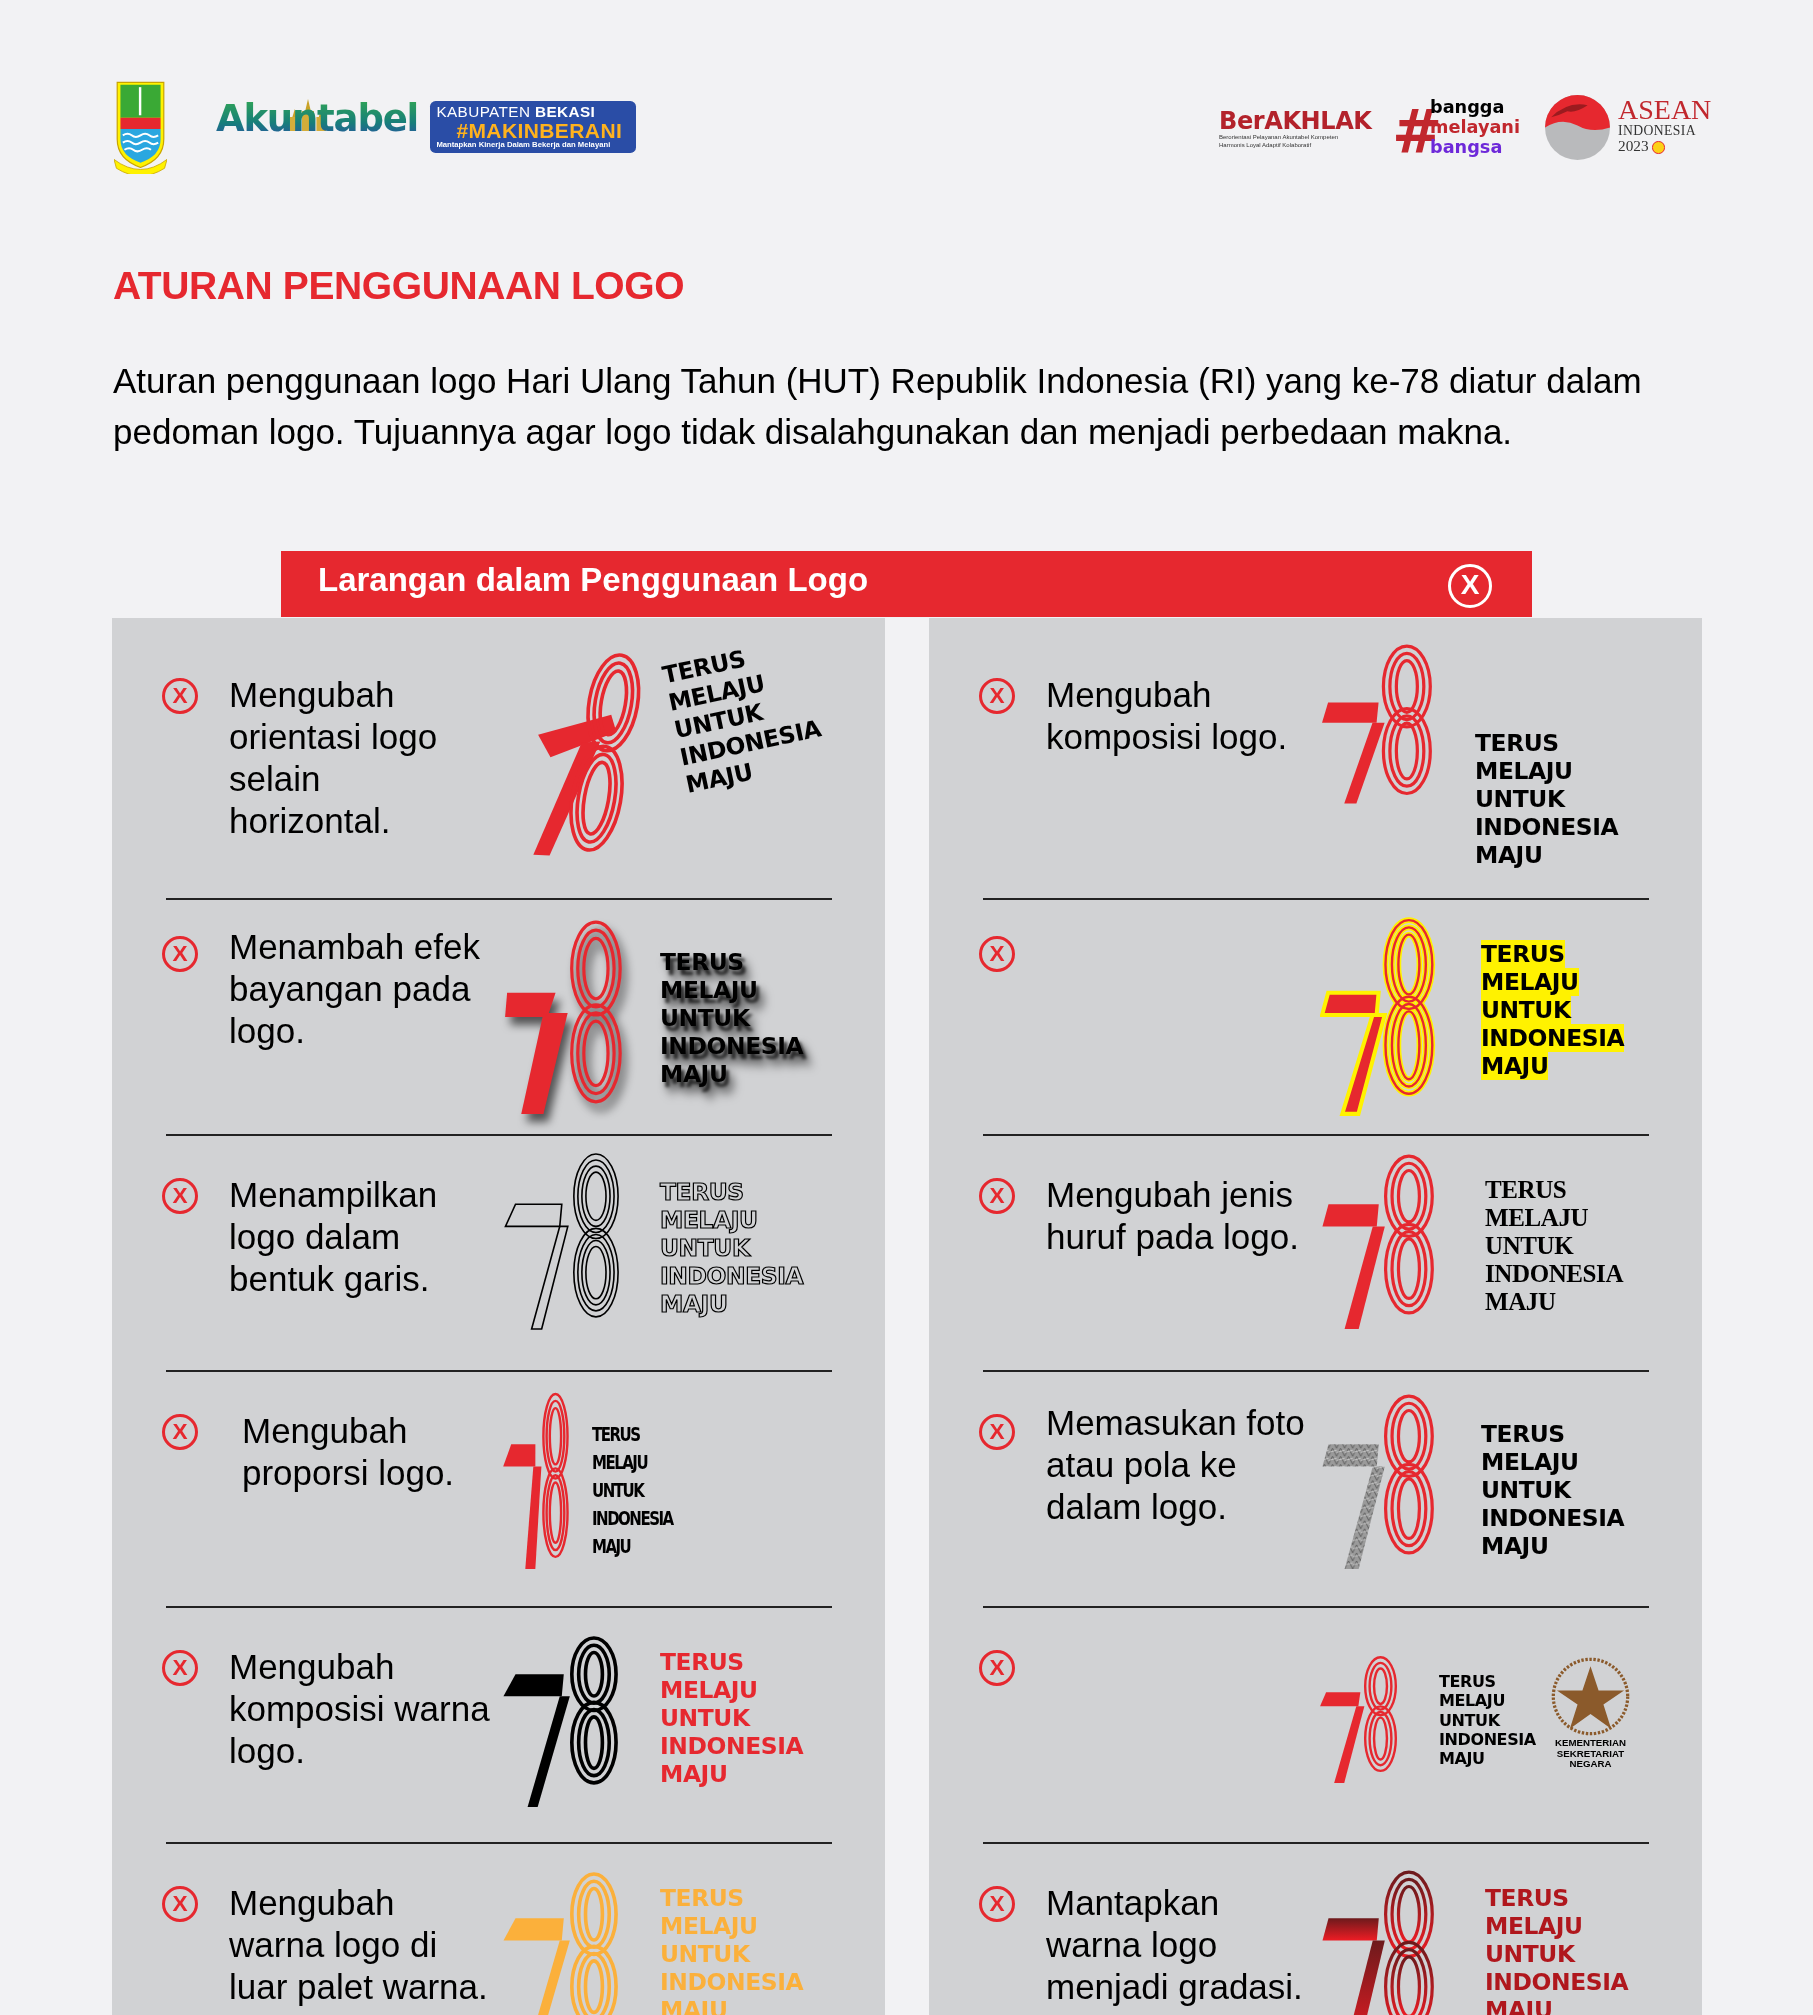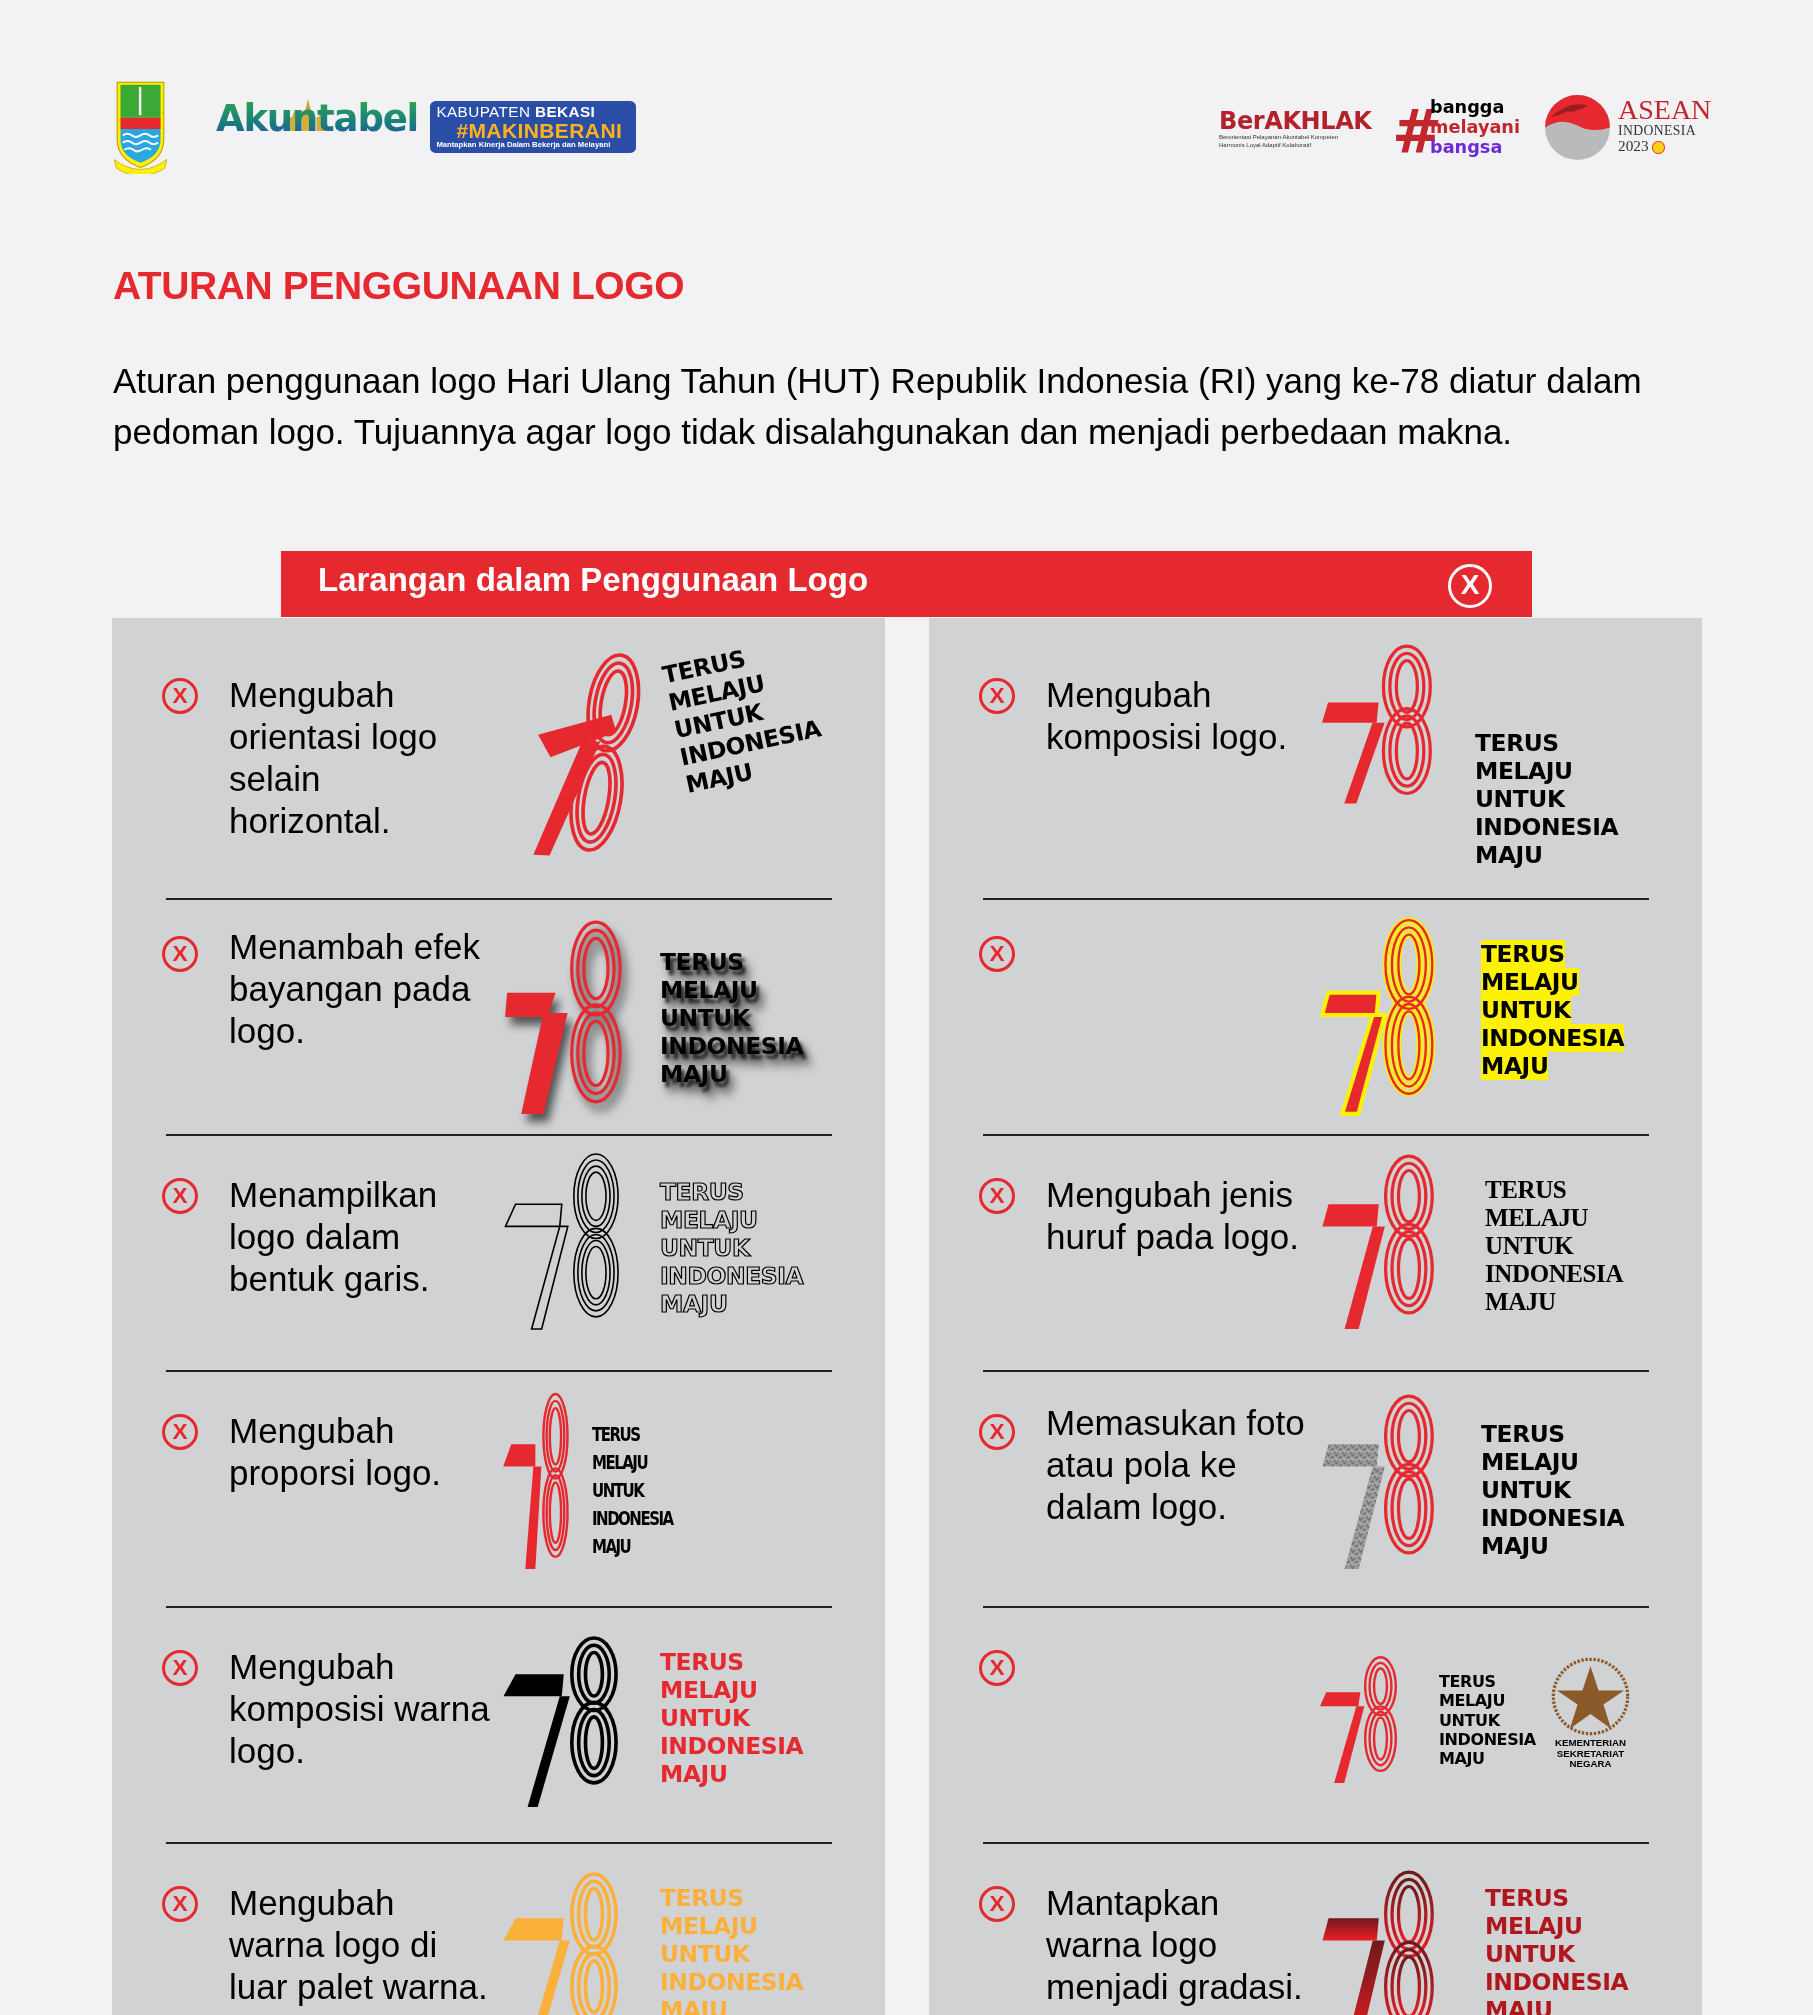--- a/index.html
+++ b/index.html
@@ -189,21 +189,21 @@
           <div>UNTUK</div>
           <div>INDONESIA</div>
           <div>MAJU</div>
       </div>
     </div>
   </div>
   <div class="sep" style="top:752px;"></div>
 
   <div class="row" style="top:754px;height:234px;">
     <div class="xicon" style="top:42px;">X</div>
-    <div class="rtext" style="top:38px;">Mengubah proporsi logo.</div>
+    <div class="rtext" style="top:38px;margin-left:13px;">Mengubah proporsi logo.</div>
     <div class="logo" style="top:20px;height:185px;">
       <svg width="121" height="185" viewBox="0 0 300 460">
         <polygon points="20,130 80,130 80,185 0,185" fill="#e6282f"></polygon>
         <polygon points="75,185 95,185 80,440 55,440" fill="#e6282f"></polygon>
         <g fill="none" stroke="#e6282f" stroke-width="6">
           <ellipse cx="130" cy="110" rx="30" ry="105"></ellipse>
             <ellipse cx="130" cy="110" rx="22" ry="88"></ellipse>
             <ellipse cx="130" cy="110" rx="14" ry="70"></ellipse>
           <ellipse cx="130" cy="300" rx="30" ry="110"></ellipse>
             <ellipse cx="130" cy="300" rx="22" ry="93"></ellipse>

